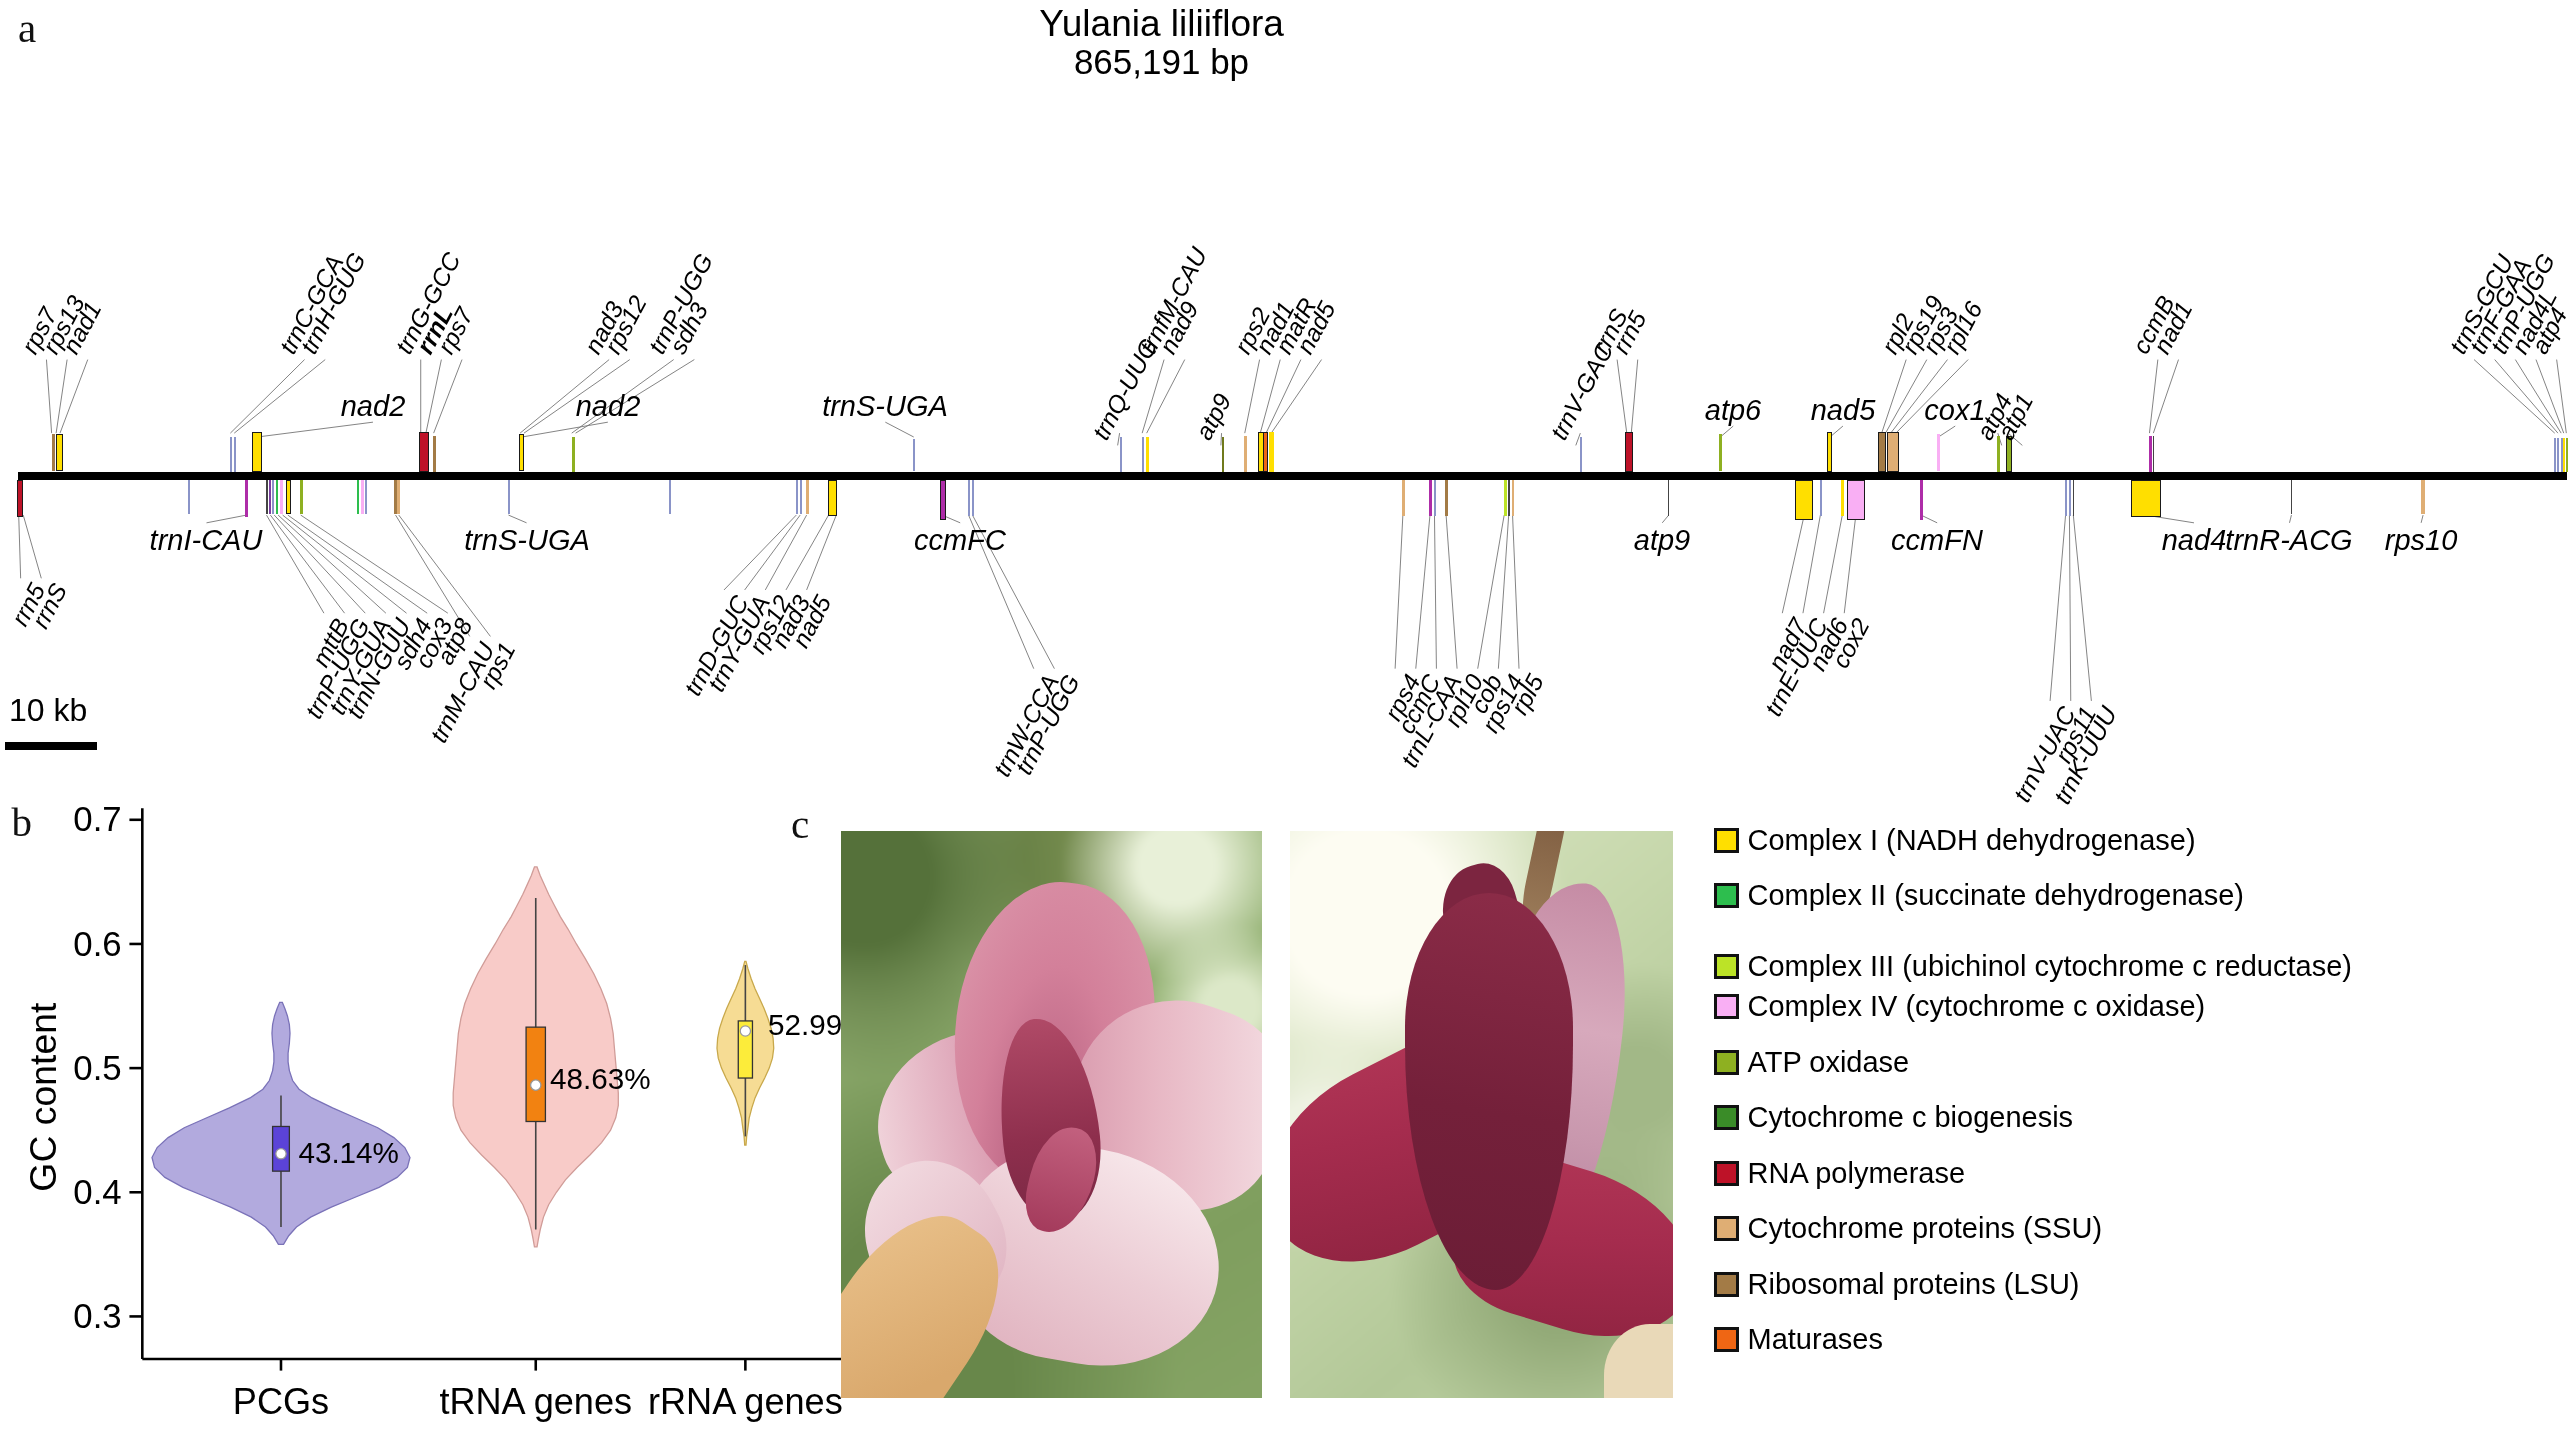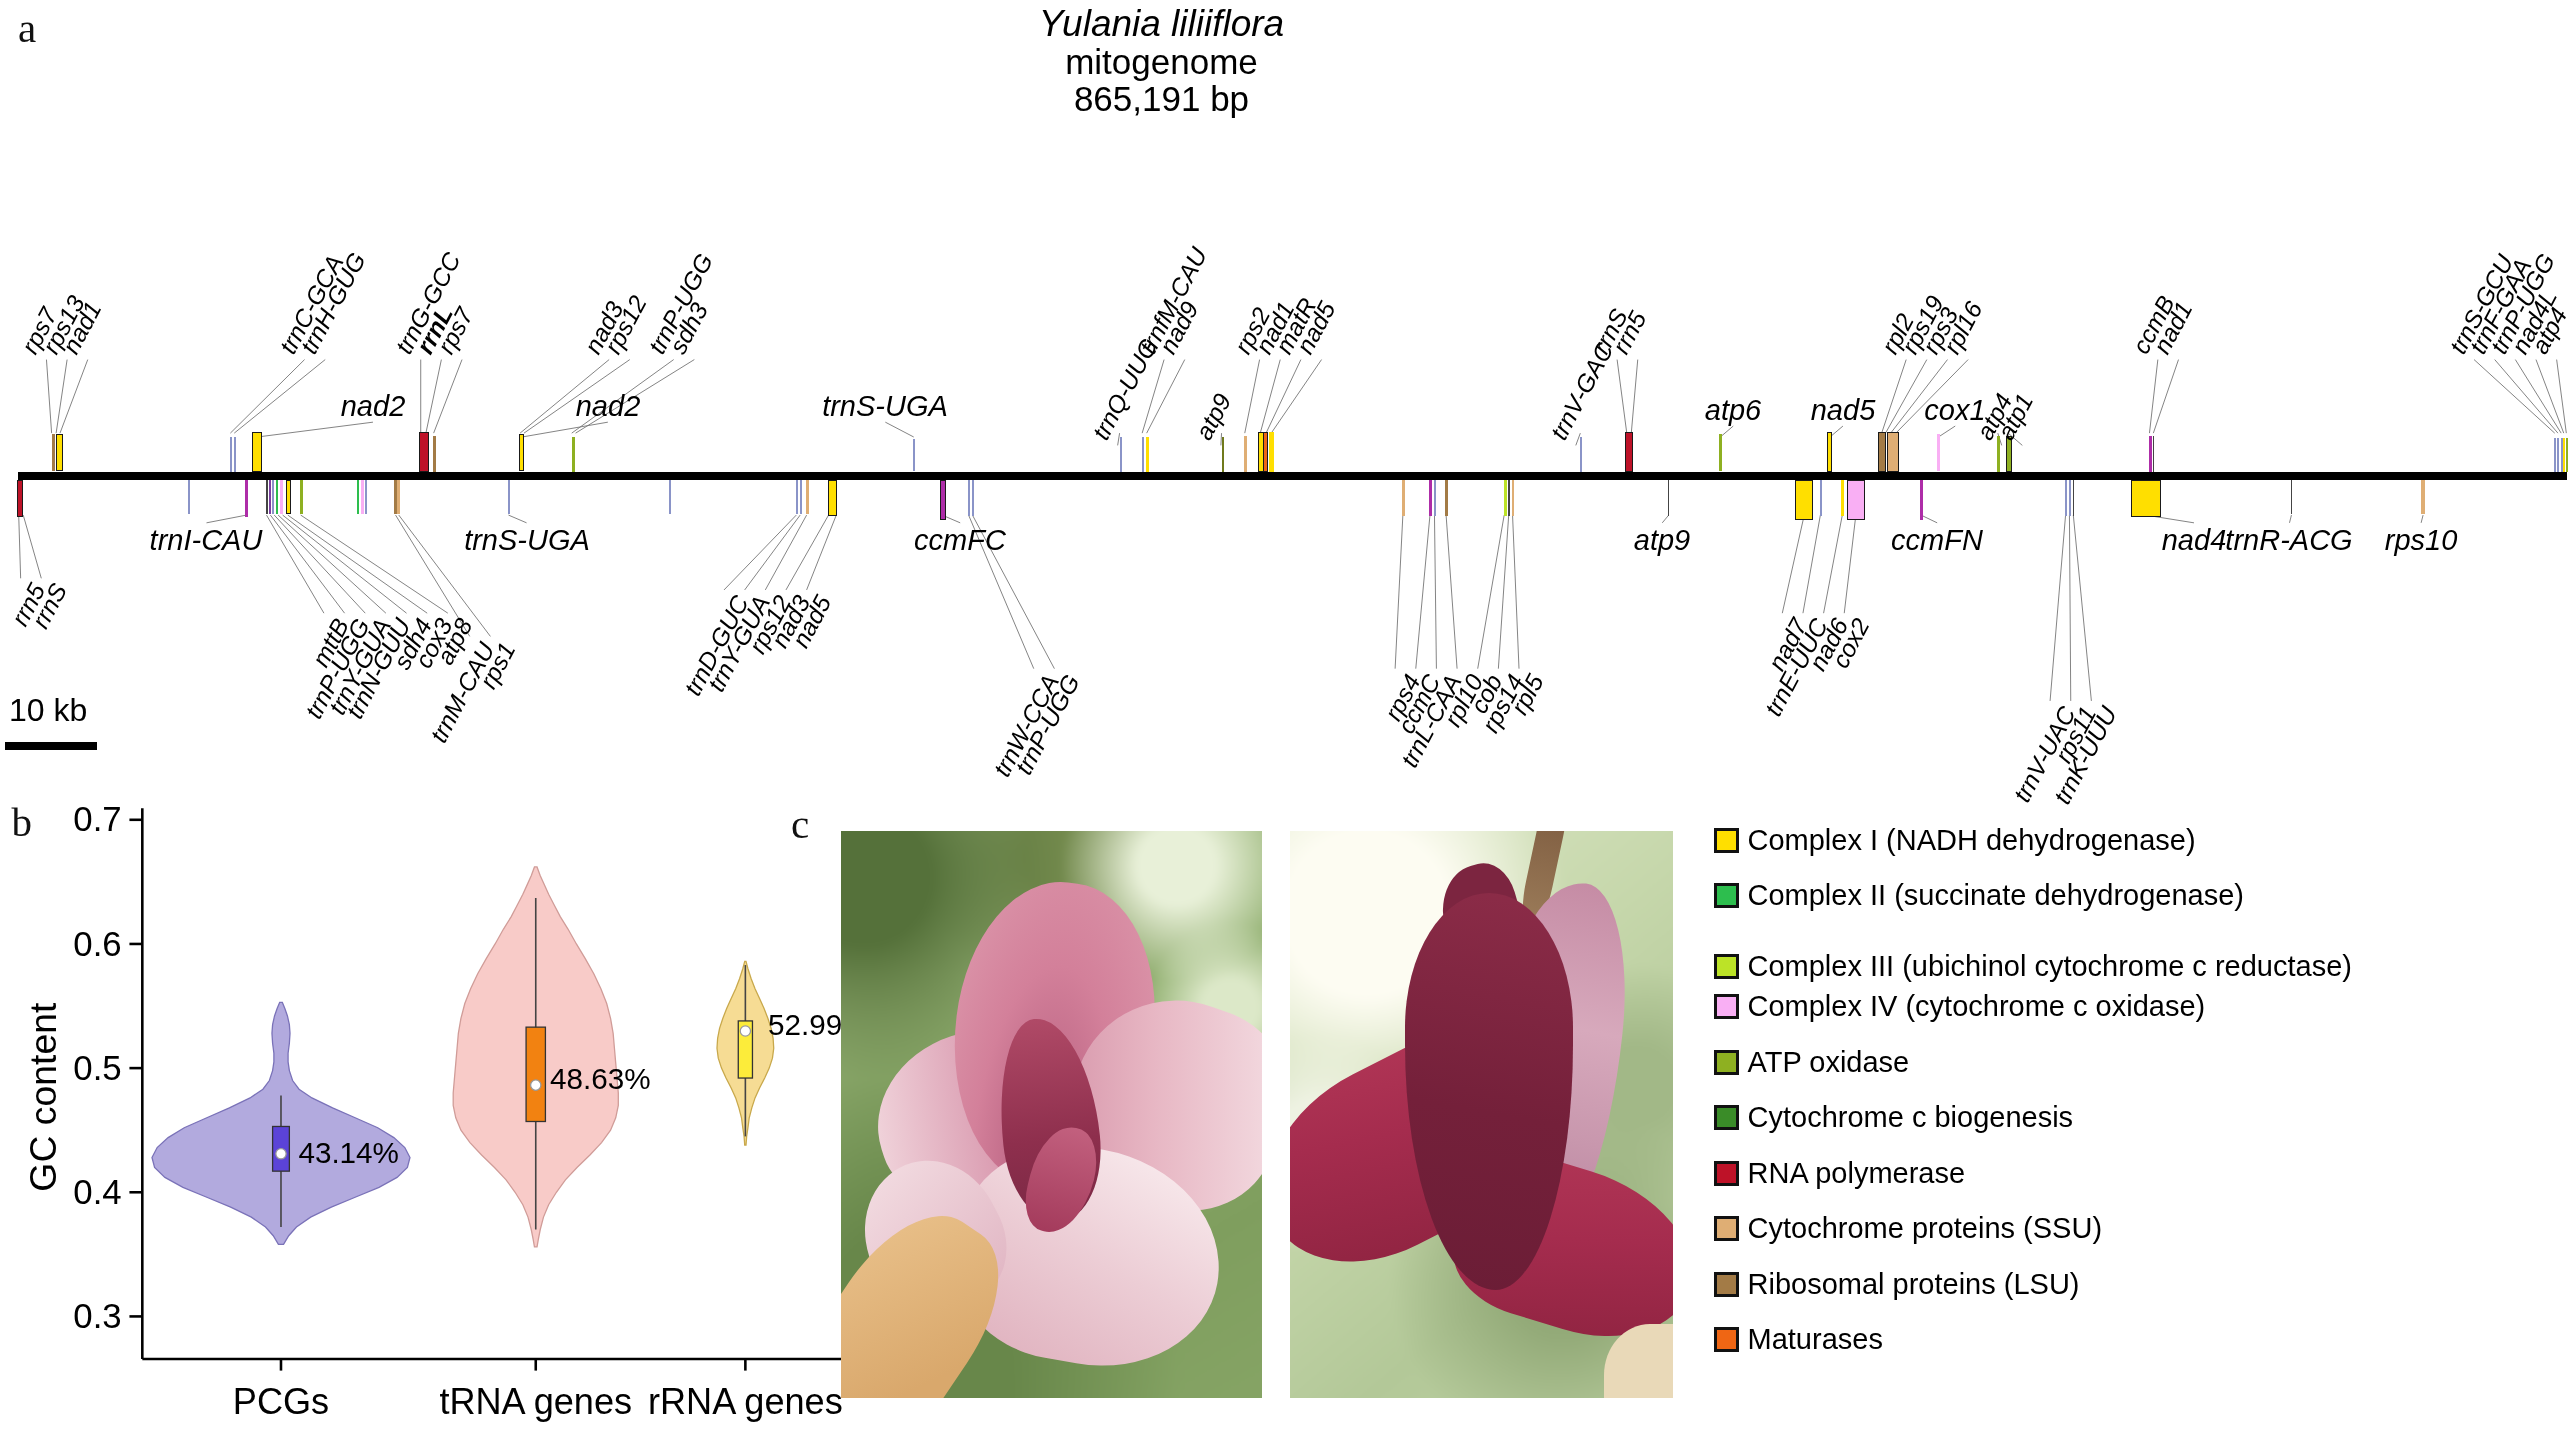--- a/index.html
+++ b/index.html
@@ -1,20 +1,20 @@
 <!DOCTYPE html>
 <html style="font-size:10.3px"><head>
 <meta charset="utf-8">
 <style>
   html,body{margin:0;padding:0;background:#fff;}
   #figure{position:relative;width:2576px;height:1448px;background:#fff;overflow:hidden;
           font-family:"Liberation Sans",sans-serif;color:#000;}
   .panel-letter{position:absolute;font-family:"Liberation Serif",serif;font-size:41px;color:#111;}
   #title-block{position:absolute;left:839px;top:3.9px;width:645px;text-align:center;line-height:1.06;}
-  #title-species{font-size:37px;font-style:italic;}
+  #title-species{font-size:37px;}
   #title-line2{font-size:35px;}
   #title-line3{font-size:35px;}
   
   #map-layer{position:absolute;left:0;top:0;width:2576px;height:794px;}
   #genome-line{position:absolute;background:#000;}
   .feature{position:absolute;}
   .gene-label{position:absolute;font-size:24.5px;font-style:italic;white-space:nowrap;height:27px;line-height:27px;}
   .slant-up{transform-origin:0 100%;transform:rotate(-62deg);}
   .slant-down{transform-origin:100% 0;transform:rotate(-62deg);}
   .h-label{position:absolute;font-size:29px;font-style:italic;white-space:nowrap;transform:translateX(-50%);}
@@ -48,21 +48,20 @@
 </style>
 </head>
 <body>
 
 <div id="figure">
 
   <div class="panel-letter" style="left:18px;top:3.9px;">a</div>
 
   <div id="title-block">
     <div id="title-species">Yulania liliiflora</div>
-    <div id="title-line2">mitogenome</div>
     <div id="title-line3">865,191 bp</div>
   </div>
 
   <svg id="fan-svg" width="2576" height="794" viewBox="0 0 3992 1230">
       <line x1="72" y1="557" x2="80" y2="671" stroke="#777" stroke-width="1.4"></line>
       <line x1="104" y1="557" x2="87" y2="671" stroke="#777" stroke-width="1.4"></line>
       <line x1="136" y1="557" x2="93" y2="671" stroke="#777" stroke-width="1.4"></line>
       <line x1="472" y1="557" x2="357" y2="671" stroke="#777" stroke-width="1.4"></line>
       <line x1="504" y1="557" x2="363" y2="671" stroke="#777" stroke-width="1.4"></line>
       <line x1="652" y1="557" x2="652" y2="671" stroke="#777" stroke-width="1.4"></line>

